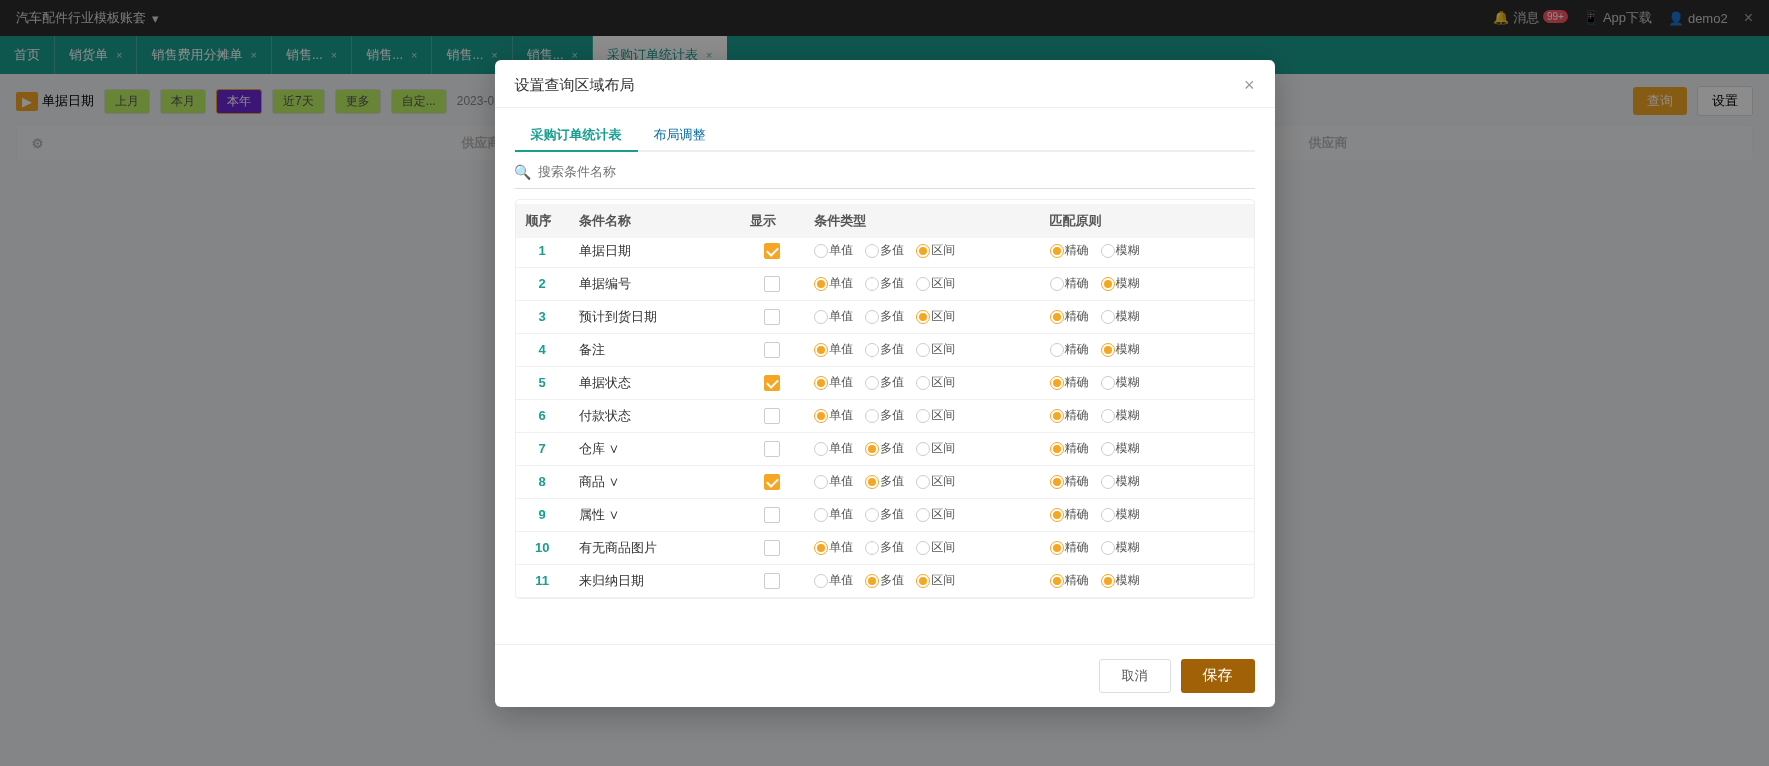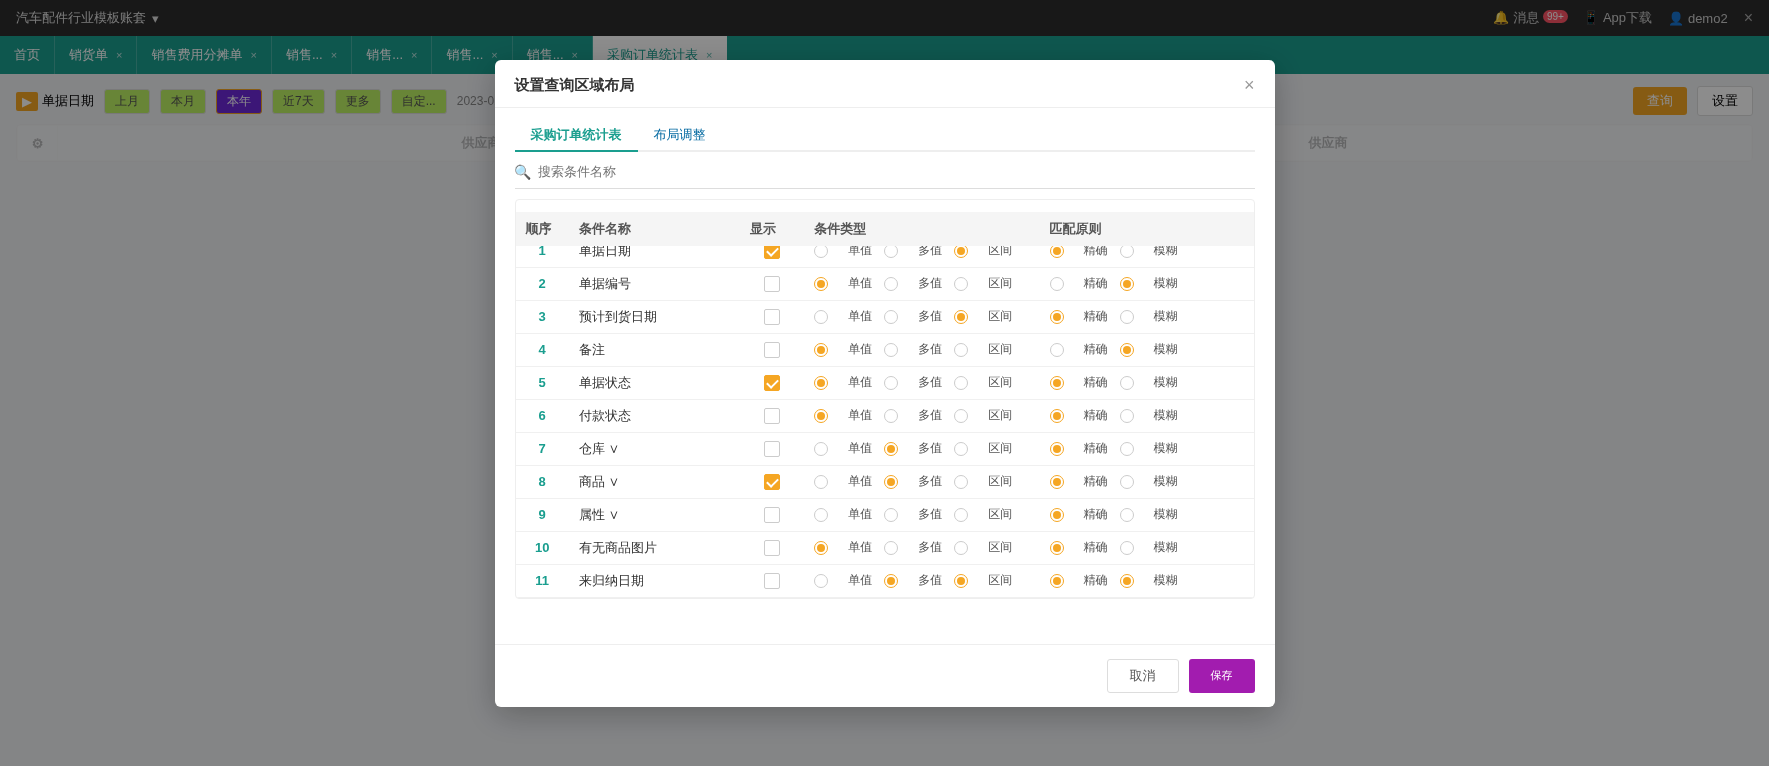--- a/index.html
+++ b/index.html
@@ -137,21 +137,21 @@
     }
     .dialog-header {
       padding: 16px 20px 12px;
       border-bottom: 1px solid #eee;
       display: flex;
       align-items: center;
       justify-content: space-between;
     }
     .dialog-title {
       font-size: 15px;
-      font-weight: bold;
+      font-weight: normal;
       color: #333;
     }
     .dialog-close {
       font-size: 18px;
       color: #999;
       cursor: pointer;
       line-height: 1;
     }
     .dialog-body {
       padding: 0 20px 0;
@@ -210,21 +210,21 @@
       margin-bottom: 8px;
     }
     .dialog-table {
       width: 100%;
       border-collapse: collapse;
       font-size: 13px;
     }
     .dialog-table thead tr {
       background: #f5f5f5;
       position: sticky;
-      top: 12px;
+      top: 4px;
       z-index: 1;
     }
     .dialog-table th {
       padding: 8px 10px;
       text-align: left;
       color: #555;
       font-weight: 600;
       border-bottom: 1px solid #eee;
       white-space: nowrap;
     }
@@ -262,21 +262,21 @@
       left: 4px; top: 1px;
       width: 5px; height: 9px;
       border: 2px solid #fff;
       border-top: none;
       border-left: none;
       transform: rotate(45deg);
     }
 
     
     .radio-group { display: flex; align-items: center; gap: 12px; }
-    .radio-option { display: flex; align-items: center; gap: 20px; cursor: pointer; }
+    .radio-option { display: flex; align-items: center; gap: 1px; cursor: pointer; }
     .radio-circle {
       width: 14px; height: 14px;
       border-radius: 50%;
       border: 1.5px solid #ccc;
       display: inline-block;
       position: relative;
       background: #fff;
     }
     .radio-circle.selected {
       border-color: #f5a623;
@@ -304,26 +304,26 @@
       padding: 7px 22px;
       border: 1px solid #ddd;
       background: #fff;
       border-radius: 3px;
       cursor: pointer;
       font-size: 13px;
       color: #555;
     }
     .btn-save {
       padding: 7px 22px;
-      background: #a21caf;
+      background: #a16207;
       color: #fff;
       border: none;
       border-radius: 3px;
       cursor: pointer;
-      font-size: 11px;
+      font-size: 15px;
     }
 
     
     .bg-table {
       width: 100%;
       border-collapse: collapse;
       font-size: 13px;
       background: #fff;
       opacity: 0.5;
     }

